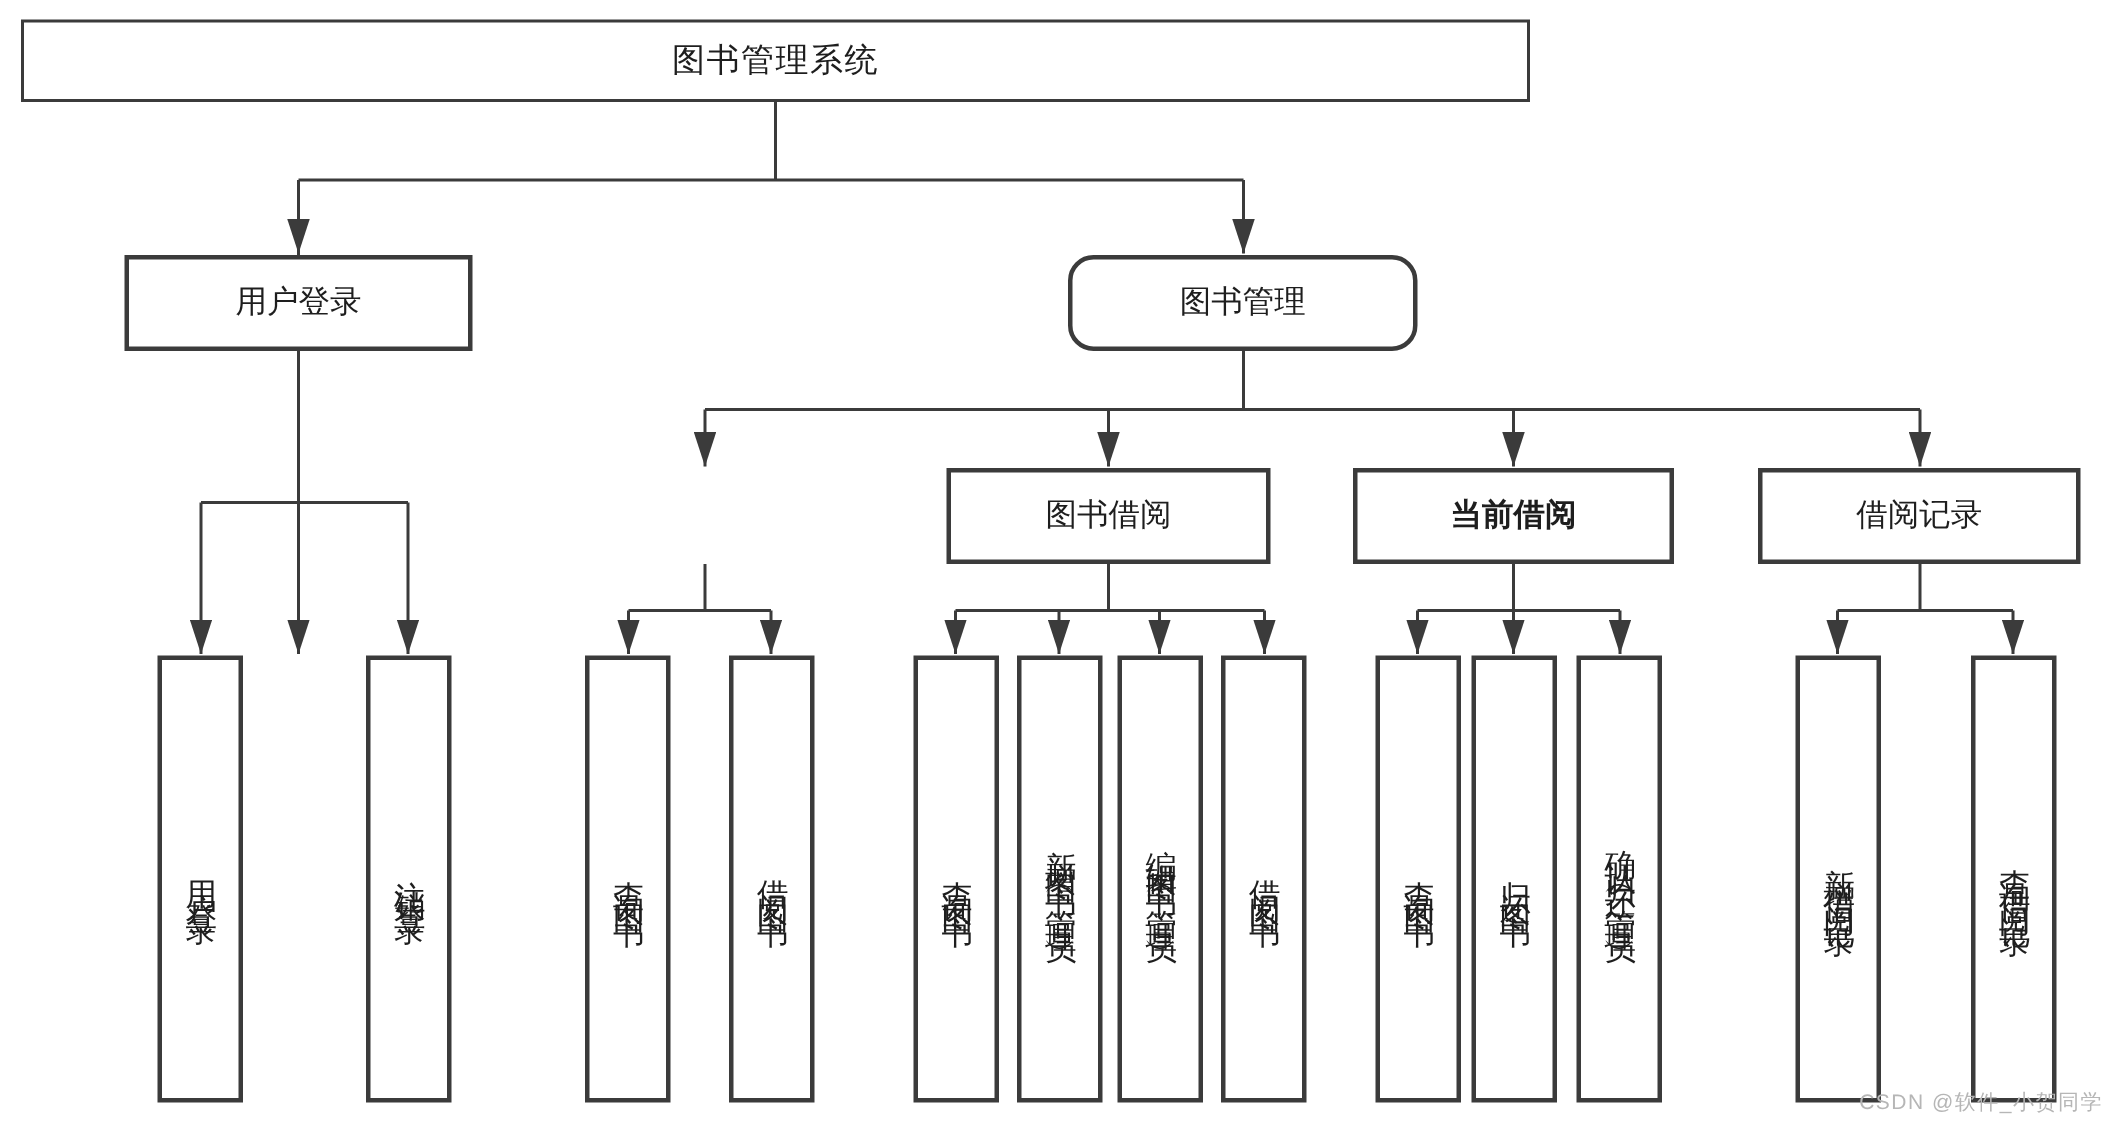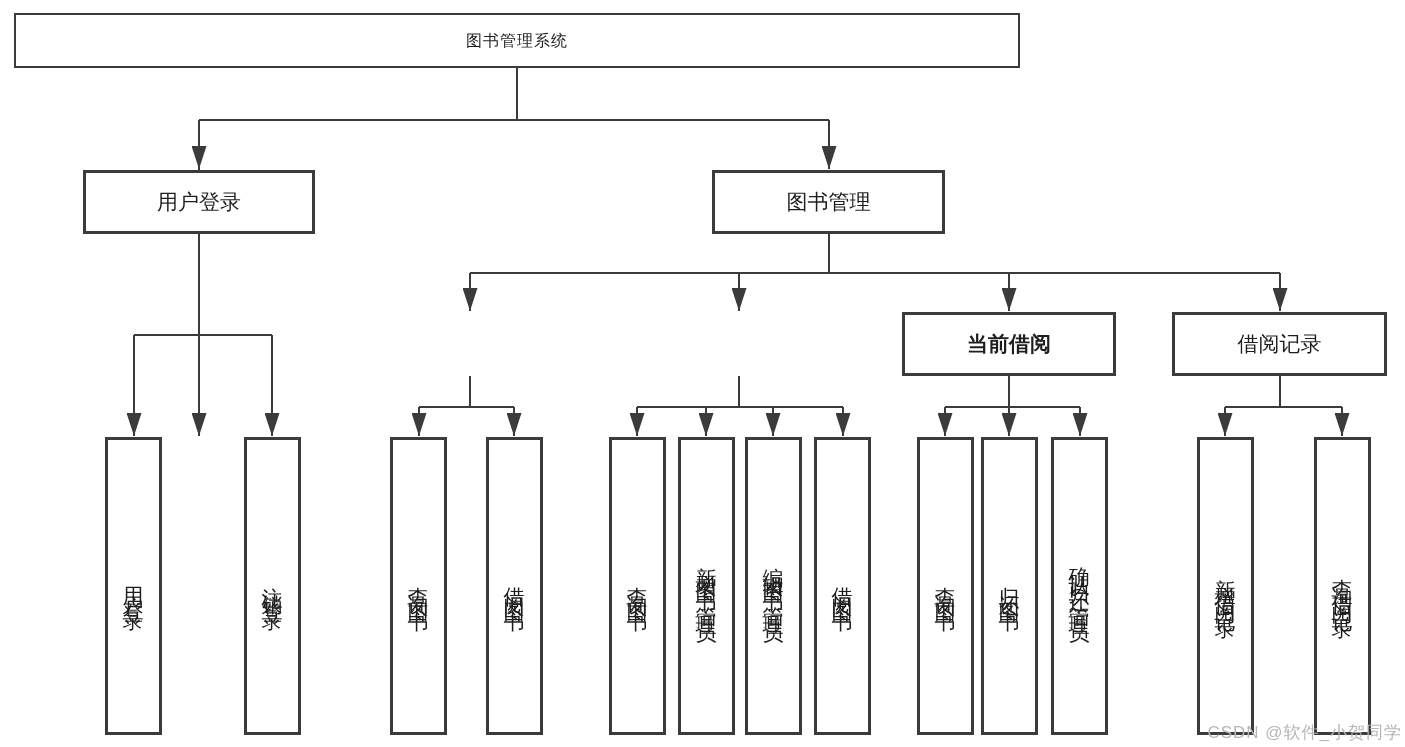--- a/index.html
+++ b/index.html
@@ -6,27 +6,27 @@
   .canvas{
     position:relative;width:1405px;height:747px;background:#ffffff;
     font-family:"Liberation Sans","DejaVu Sans",sans-serif;overflow:hidden;
   }
   .wires{position:absolute;left:0;top:0;width:1405px;height:747px;}
   .node{
     position:absolute;background:#ffffff;border:3px solid #3b3b3b;box-sizing:border-box;
     display:flex;align-items:center;justify-content:center;
     font-size:21px;color:#1e1e1e;text-align:center;line-height:1.2;
   }
-  .root{border-width:2px;font-size:16px;letter-spacing:1px;}
+  .root{border-width:2px;font-size:22px;letter-spacing:1px;}
   .vert{
     writing-mode:vertical-rl;text-orientation:mixed;letter-spacing:8px;
     font-size:21px;
   }
   .watermark{
-    position:absolute;right:3px;bottom:3px;font-size:17px;color:#b6b6b6;
+    position:absolute;right:3px;bottom:3px;font-size:14px;color:#b6b6b6;
     letter-spacing:1px;z-index:5;white-space:nowrap;
   }
 </style>
 </head>
 <body>
 
 <div class="canvas">
 
   <svg class="wires" viewBox="0 0 1405 747" xmlns="http://www.w3.org/2000/svg">
     <defs>
@@ -82,22 +82,23 @@
         <path d="M1225,407 H1342"></path>
         <path d="M1225,407 V436" marker-end="url(#arrow)"></path>
         <path d="M1342,407 V436" marker-end="url(#arrow)"></path>
       </g>
     </g>
   </svg>
 
   <div class="node root" style="left:14px;top:13px;width:1006px;height:55px;">图书管理系统</div>
 
   <div class="node" style="left:83px;top:170px;width:232px;height:64px;">用户登录</div>
-  <div class="node" style="left:712px;top:170px;width:233px;height:64px;">图书管理</div>
+  <div class="node" style="left:712px;top:170px;width:233px;height:64px;border-radius:17px;">图书管理</div>
 
+  <div class="node" style="left:631px;top:312px;width:216px;height:64px;">图书借阅</div>
   <div class="node" style="left:902px;top:312px;width:214px;height:64px;font-weight:bold;">当前借阅</div>
   <div class="node" style="left:1172px;top:312px;width:215px;height:64px;">借阅记录</div>
 
   <div class="node vert" style="left:105px;top:437px;width:57px;height:298px;">用户登录</div>
   <div class="node vert" style="left:244px;top:437px;width:57px;height:298px;">注销登录</div>
 
   <div class="node vert" style="left:390px;top:437px;width:57px;height:298px;">查询图书</div>
   <div class="node vert" style="left:486px;top:437px;width:57px;height:298px;">借阅图书</div>
 
   <div class="node vert" style="left:609px;top:437px;width:57px;height:298px;">查询图书</div>

